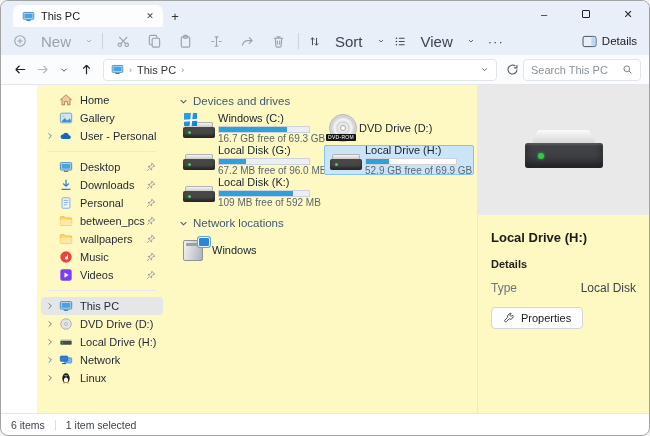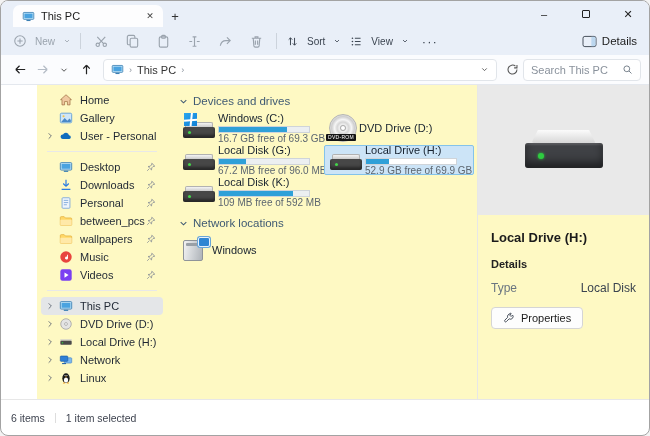--- a/index.html
+++ b/index.html
@@ -12,21 +12,21 @@
   .tab{margin-left:12px;height:22px;width:150px;background:#fdfdfe;border-radius:7px 7px 0 0;
        display:flex;align-items:center;padding:0 6px 0 9px;font-size:11px;gap:6px;}
   .tab .lbl{flex:1;color:#1b1b1b;}
   .tabclose{font-size:9px;color:#444;width:14px;text-align:center;cursor:pointer;}
   .newtab{width:24px;height:22px;display:flex;align-items:center;justify-content:center;font-size:13px;color:#333;}
   .winctrls{position:absolute;top:0;right:0;height:26px;display:flex;}
   .wbtn{width:42px;height:26px;display:flex;align-items:center;justify-content:center;font-size:11px;color:#222;}
   .wbtn .sq{width:8px;height:8px;border:1px solid #222;border-radius:1px;}
   
   .toolbar{height:28px;background:#e9eff8;display:flex;align-items:center;padding:0 12px;gap:9px;flex:0 0 auto;}
-  .tbtn{display:flex;align-items:center;gap:8px;font-size:10px;}
+  .tbtn{display:flex;align-items:center;gap:14px;font-size:15px;}
   .dis{color:#9aa3ad;}
   .en{color:#3b4450;}
   .tdiv{width:1px;height:16px;background:#ccd3dc;}
   .icbtn{width:22px;display:flex;justify-content:center;}
   .more{font-size:13px;letter-spacing:1px;color:#3b4450;padding:0 4px;}
   .detailsbtn{margin-left:auto;display:flex;align-items:center;gap:5px;font-size:11.5px;color:#1b1b1b;}
   
   .addr{height:30px;background:#fbfcfe;border-bottom:1px solid #e4e8ee;display:flex;align-items:center;padding:0 8px;flex:0 0 auto;}
   .navic{width:22px;display:flex;justify-content:center;align-items:center;}
   .addrbox{flex:1;height:22px;margin:0 4px 0 6px;border:1px solid #e1e5ea;border-radius:4px;background:#fff;
@@ -95,21 +95,21 @@
   .bdled{position:absolute;left:13px;top:26px;width:6px;height:6px;background:#2ecc40;border-radius:50%;
          box-shadow:0 0 3px #2ecc40;}
   .dptitle{font-size:13px;font-weight:600;color:#1b1b1b;margin:15px 13px 0;}
   .dpsection{font-size:11px;font-weight:700;color:#222;margin:13px 13px 0;}
   .dprow{display:flex;justify-content:space-between;font-size:12px;margin:11px 13px 0;}
   .dprow .k{color:#6a7580;}
   .dprow .v{color:#3b4450;}
   .propbtn{margin:12px 13px 0;display:inline-flex;align-items:center;gap:6px;border:1px solid #d5d5d5;
            border-radius:4px;background:#fdfdfd;padding:4px 11px;font-size:11px;color:#1b1b1b;width:fit-content;}
   
-  .status{height:36px;border-top:1px solid #e7e7e7;display:flex;align-items:center;font-size:10.5px;
+  .status{height:22px;border-top:1px solid #e7e7e7;display:flex;align-items:center;font-size:10.5px;
           color:#3f4450;padding:0 10px;gap:10px;flex:0 0 auto;}
   .stdiv{width:1px;height:10px;background:#ddd;}
   svg{display:block;}
 </style>
 </head>
 <body>
 
 <div class="win">
 
   <div class="titlebar">

